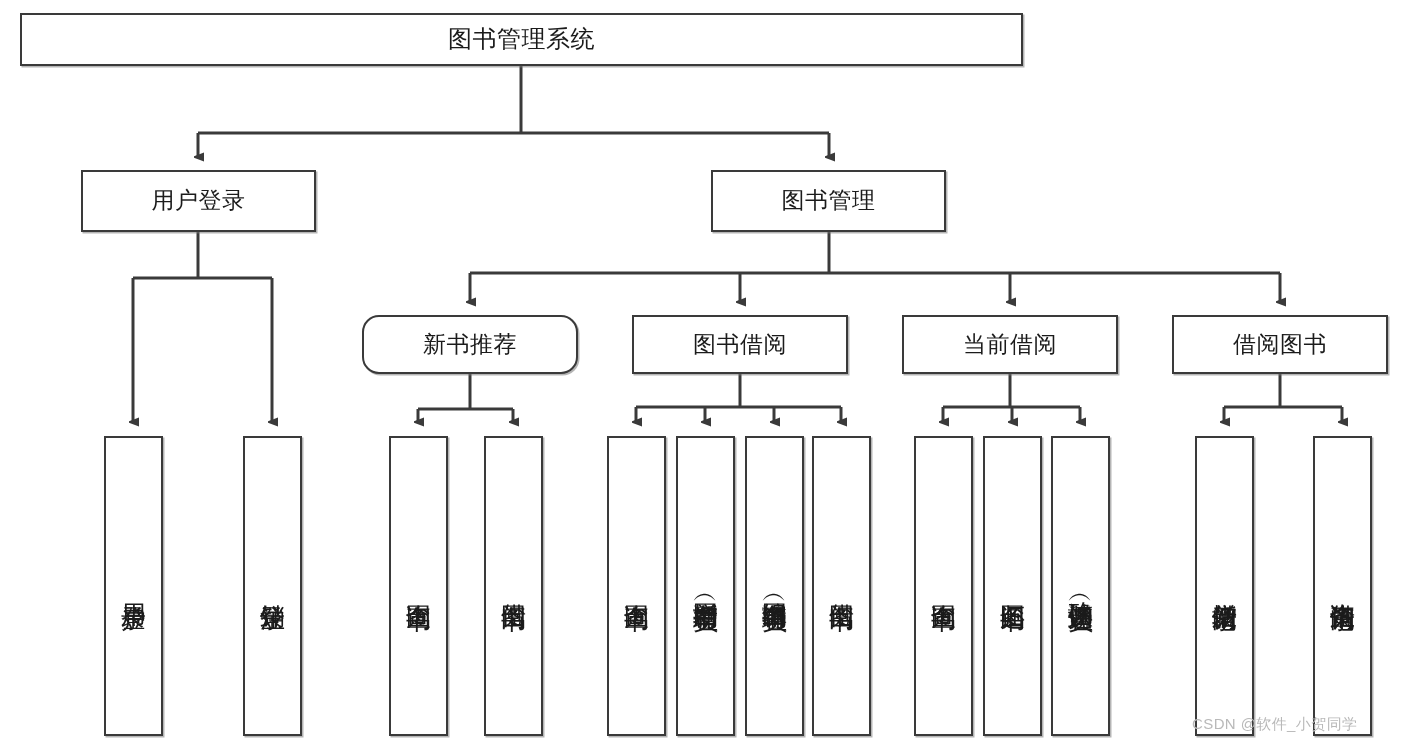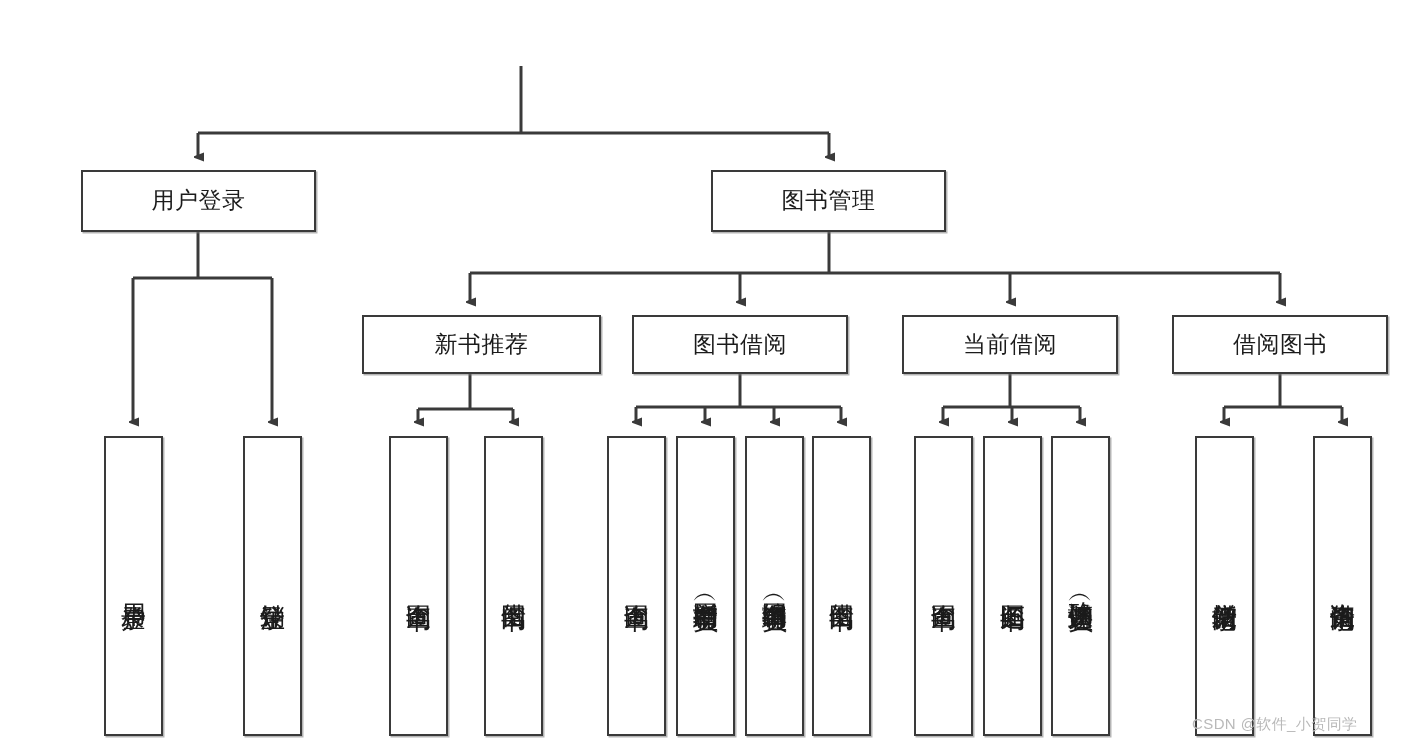--- a/index.html
+++ b/index.html
@@ -116,29 +116,32 @@
       <path d="M1012,407 L1012,422" marker-end="url(#arrow)"></path>
       <path d="M1080,407 L1080,422" marker-end="url(#arrow)"></path>
 
       <path d="M1280,374 L1280,407"></path>
       <path d="M1224,407 L1342,407"></path>
       <path d="M1224,407 L1224,422" marker-end="url(#arrow)"></path>
       <path d="M1342,407 L1342,422" marker-end="url(#arrow)"></path>
     </g>
   </svg>
 
+  <div class="node horiz root" style="left:20px; top:13px; width:1003px; height:53px;">
+    <span class="label">图书管理系统</span>
+  </div>
 
   <div class="node horiz" style="left:81px; top:170px; width:235px; height:62px;">
     <span class="label">用户登录</span>
   </div>
   <div class="node horiz" style="left:711px; top:170px; width:235px; height:62px;">
     <span class="label">图书管理</span>
   </div>
 
-  <div class="node horiz" style="left:362px; top:315px; width:239px; height:59px;">
+  <div class="node horiz" style="left:362px; top:315px; width:216px; height:59px;border-radius:17px;">
     <span class="label">新书推荐</span>
   </div>
   <div class="node horiz" style="left:632px; top:315px; width:216px; height:59px;">
     <span class="label">图书借阅</span>
   </div>
   <div class="node horiz" style="left:902px; top:315px; width:216px; height:59px;">
     <span class="label">当前借阅</span>
   </div>
   <div class="node horiz" style="left:1172px; top:315px; width:216px; height:59px;">
     <span class="label">借阅图书</span>

